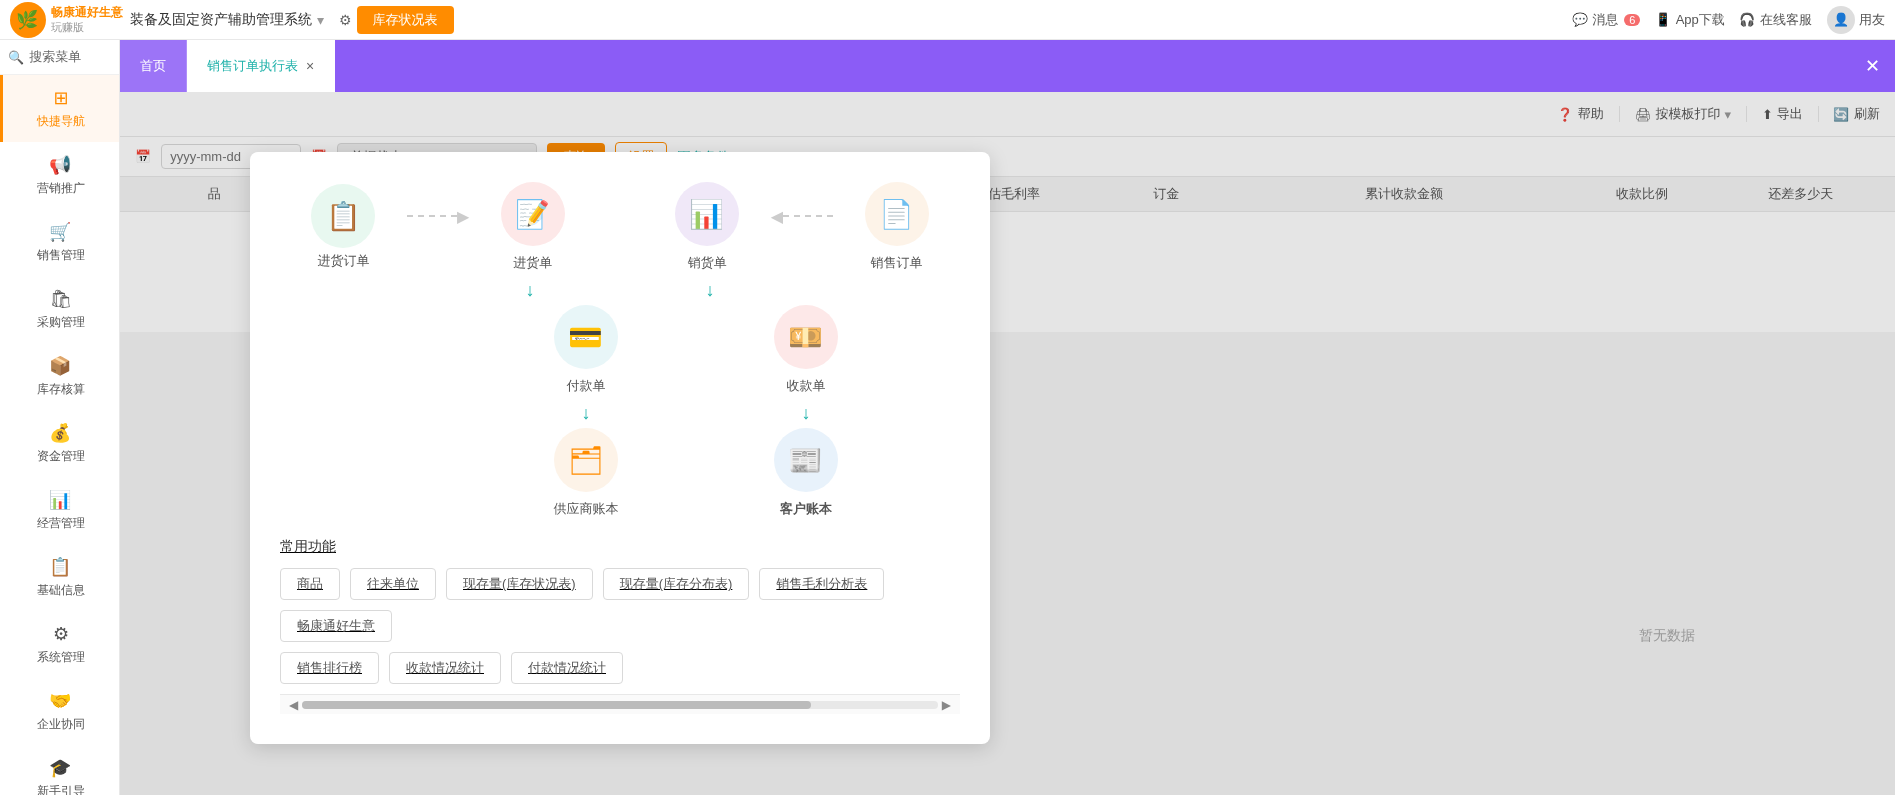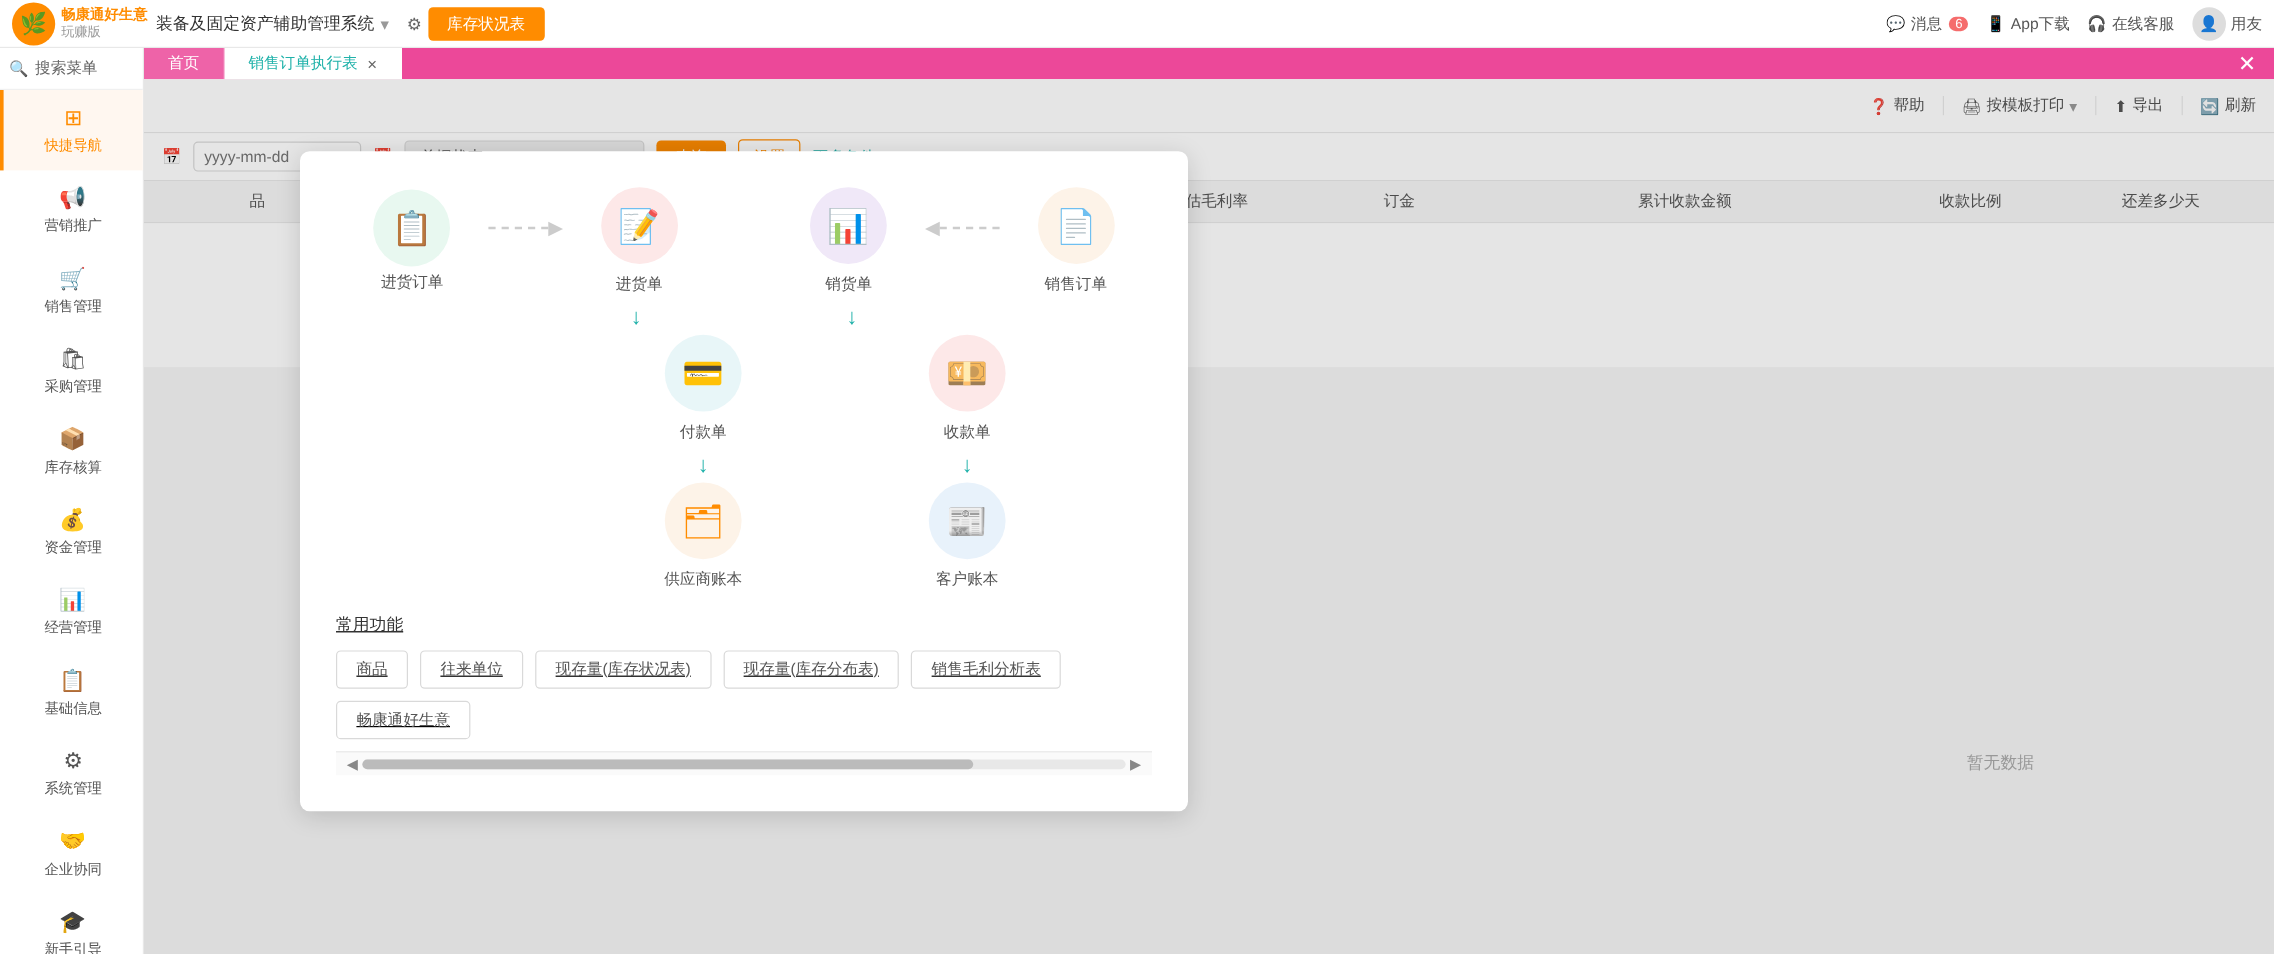--- a/index.html
+++ b/index.html
@@ -4,21 +4,21 @@
   <style>
     * { box-sizing: border-box; margin: 0; padding: 0; }
     body { font-family: 'Microsoft YaHei', Arial, sans-serif; font-size: 13px; background: #f5f5f5; overflow: hidden; }
 
     
     .app-container { display: flex; flex-direction: column; height: 795px; width: 1895px; }
     .top-bar { height: 40px; background: #fff; display: flex; align-items: center; padding: 0 10px; border-bottom: 1px solid #e8e8e8; flex-shrink: 0; }
     .main-area { display: flex; flex: 1; overflow: hidden; }
     .sidebar { width: 120px; background: #fff; border-right: 1px solid #e8e8e8; flex-shrink: 0; display: flex; flex-direction: column; }
     .content-area { flex: 1; display: flex; flex-direction: column; overflow: hidden; }
-    .tab-bar { height: 26px; background: #ec4899; display: flex; align-items: stretch; flex-shrink: 0; }
+    .tab-bar { height: 52px; background: #8b5cf6; display: flex; align-items: stretch; flex-shrink: 0; }
 
     
     .logo-area { display: flex; align-items: center; width: 120px; flex-shrink: 0; }
     .logo-icon { width: 36px; height: 36px; background: #ff8c00; border-radius: 50%; display: flex; align-items: center; justify-content: center; margin-right: 5px; }
     .logo-text { font-size: 11px; color: #333; line-height: 1.3; }
     .system-title { flex: 1; display: flex; align-items: center; color: #333; font-size: 14px; }
     .system-title span { margin-right: 5px; }
     .dropdown-btn { color: #999; cursor: pointer; }
     .settings-icon { margin: 0 10px; color: #666; cursor: pointer; }
     .trial-btn { background: #ff8c00; color: #fff; border: none; border-radius: 4px; padding: 5px 16px; cursor: pointer; font-size: 13px; }
@@ -352,34 +352,39 @@
                   🗂
                 </div>
                 <span style="margin-top:8px;font-size:13px;color:#555;">供应商账本</span>
               </div>
               <div style="width:60px;"></div>
 
               <div style="display:flex;flex-direction:column;align-items:center;width:160px;">
                 <div class="flow-circle circle-blue" style="font-size:28px;">
                   📰
                 </div>
-                <span style="margin-top:8px;font-size:13px;color:#555;">客户账本</span>
+                <span style="margin-top:8px;font-size:13px;color:#555;font-weight:bold;">客户账本</span>
               </div>
             </div>
 
             <div class="common-functions">
               <div class="common-functions-title">常用功能</div>
               <div class="btn-grid">
                 <button class="func-btn">商品</button>
                 <button class="func-btn">往来单位</button>
                 <button class="func-btn">现存量(库存状况表)</button>
                 <button class="func-btn">现存量(库存分布表)</button>
                 <button class="func-btn">销售毛利分析表</button>
                 <button class="func-btn">畅康通好生意</button>
               </div>
+              <div class="btn-grid">
+                <button class="func-btn">销售排行榜</button>
+                <button class="func-btn">收款情况统计</button>
+                <button class="func-btn">付款情况统计</button>
+              </div>
             </div>
 
             <div class="scroll-bar-area">
               <span class="scroll-arrow">◀</span>
               <div class="scroll-track">
                 <div class="scroll-thumb"></div>
               </div>
               <span class="scroll-arrow">▶</span>
             </div>
           </div>

